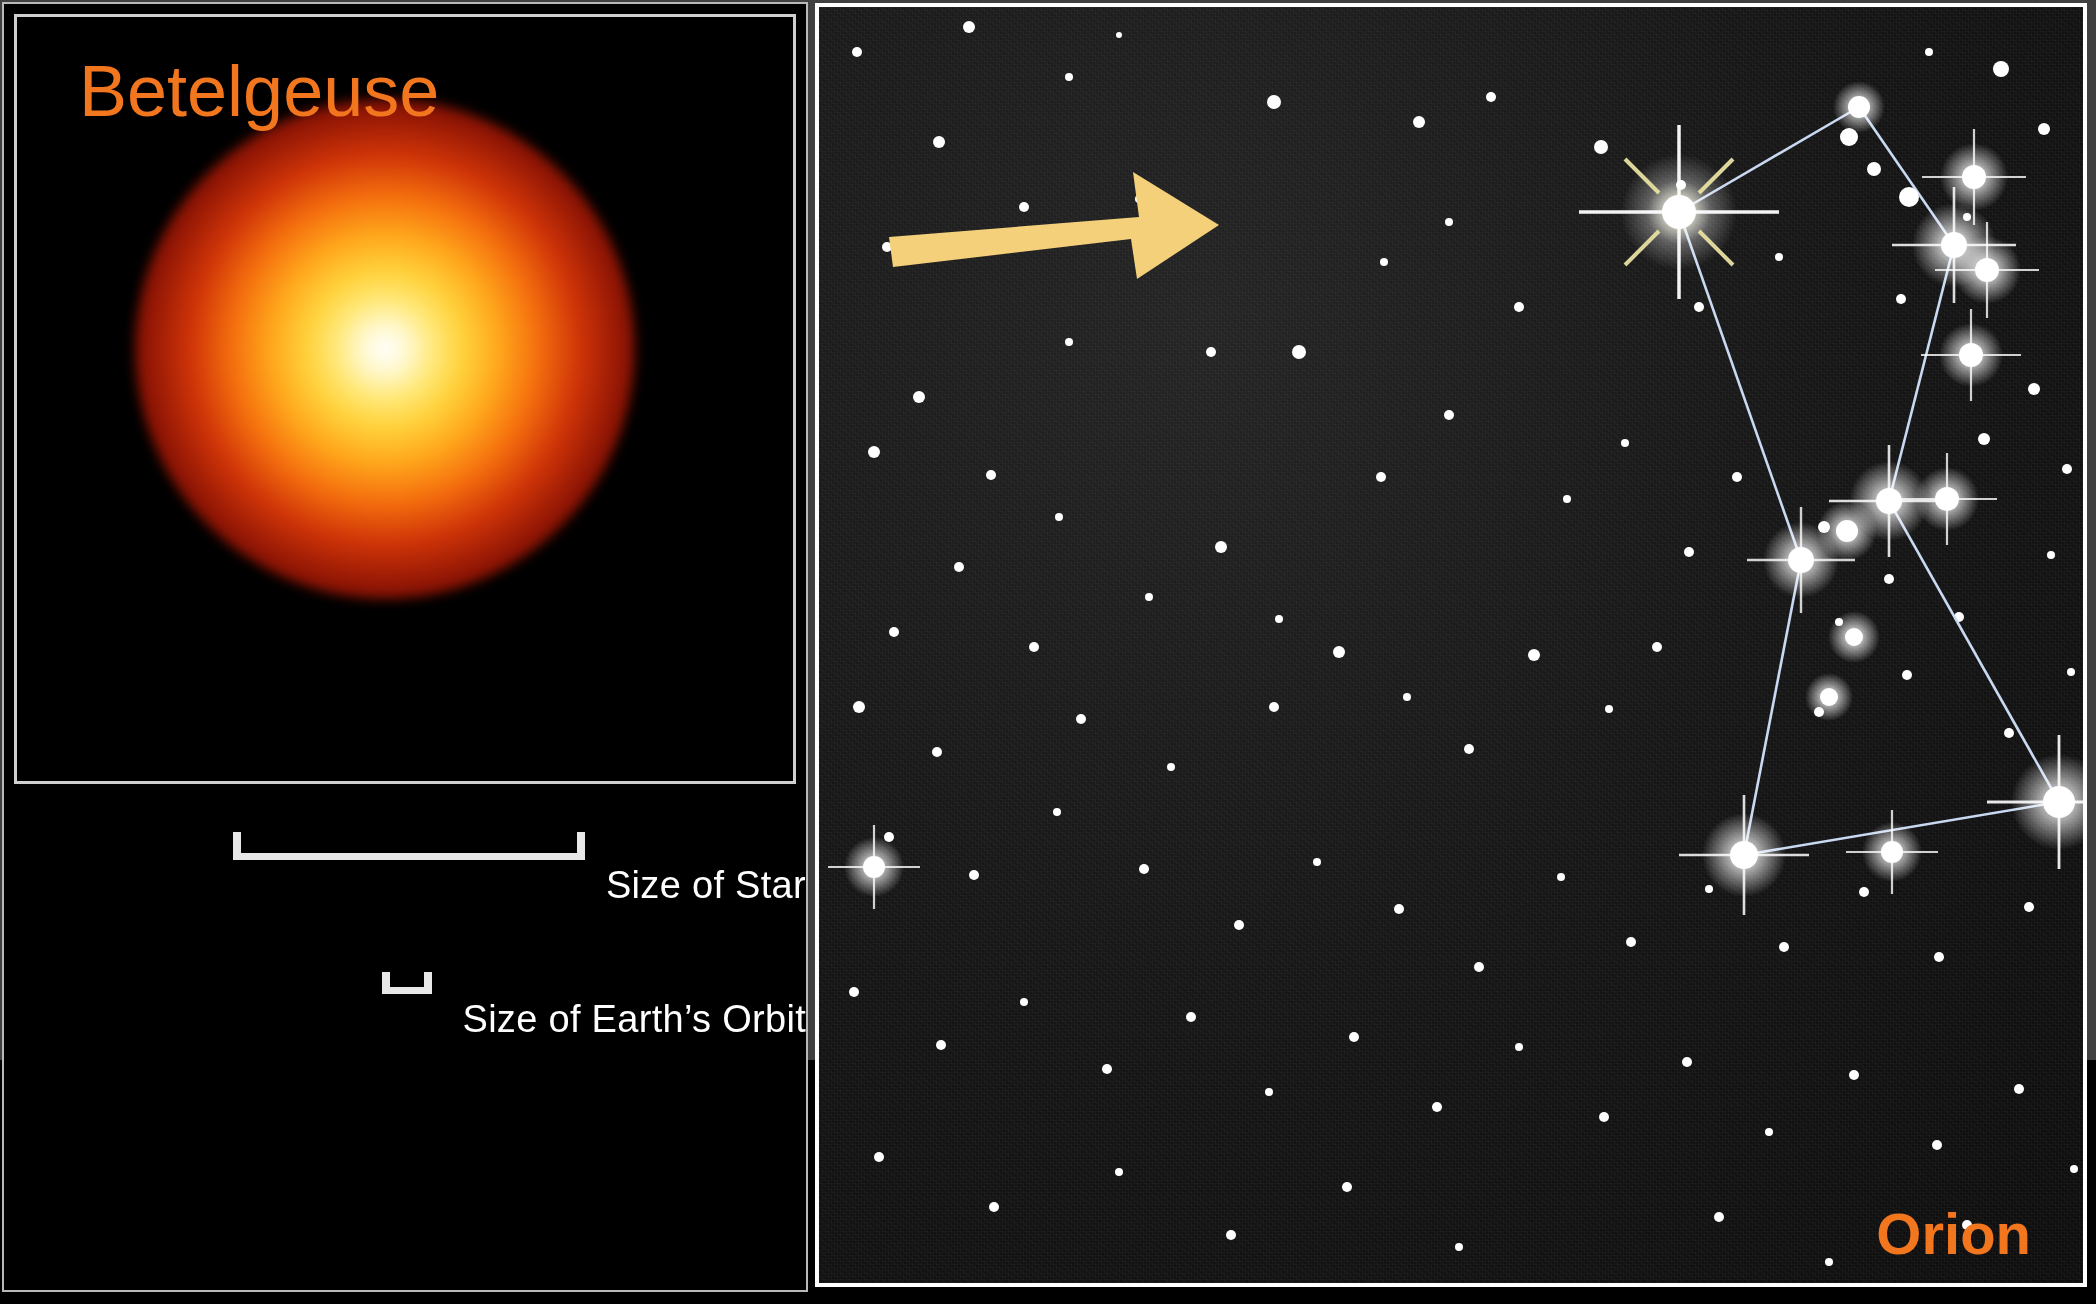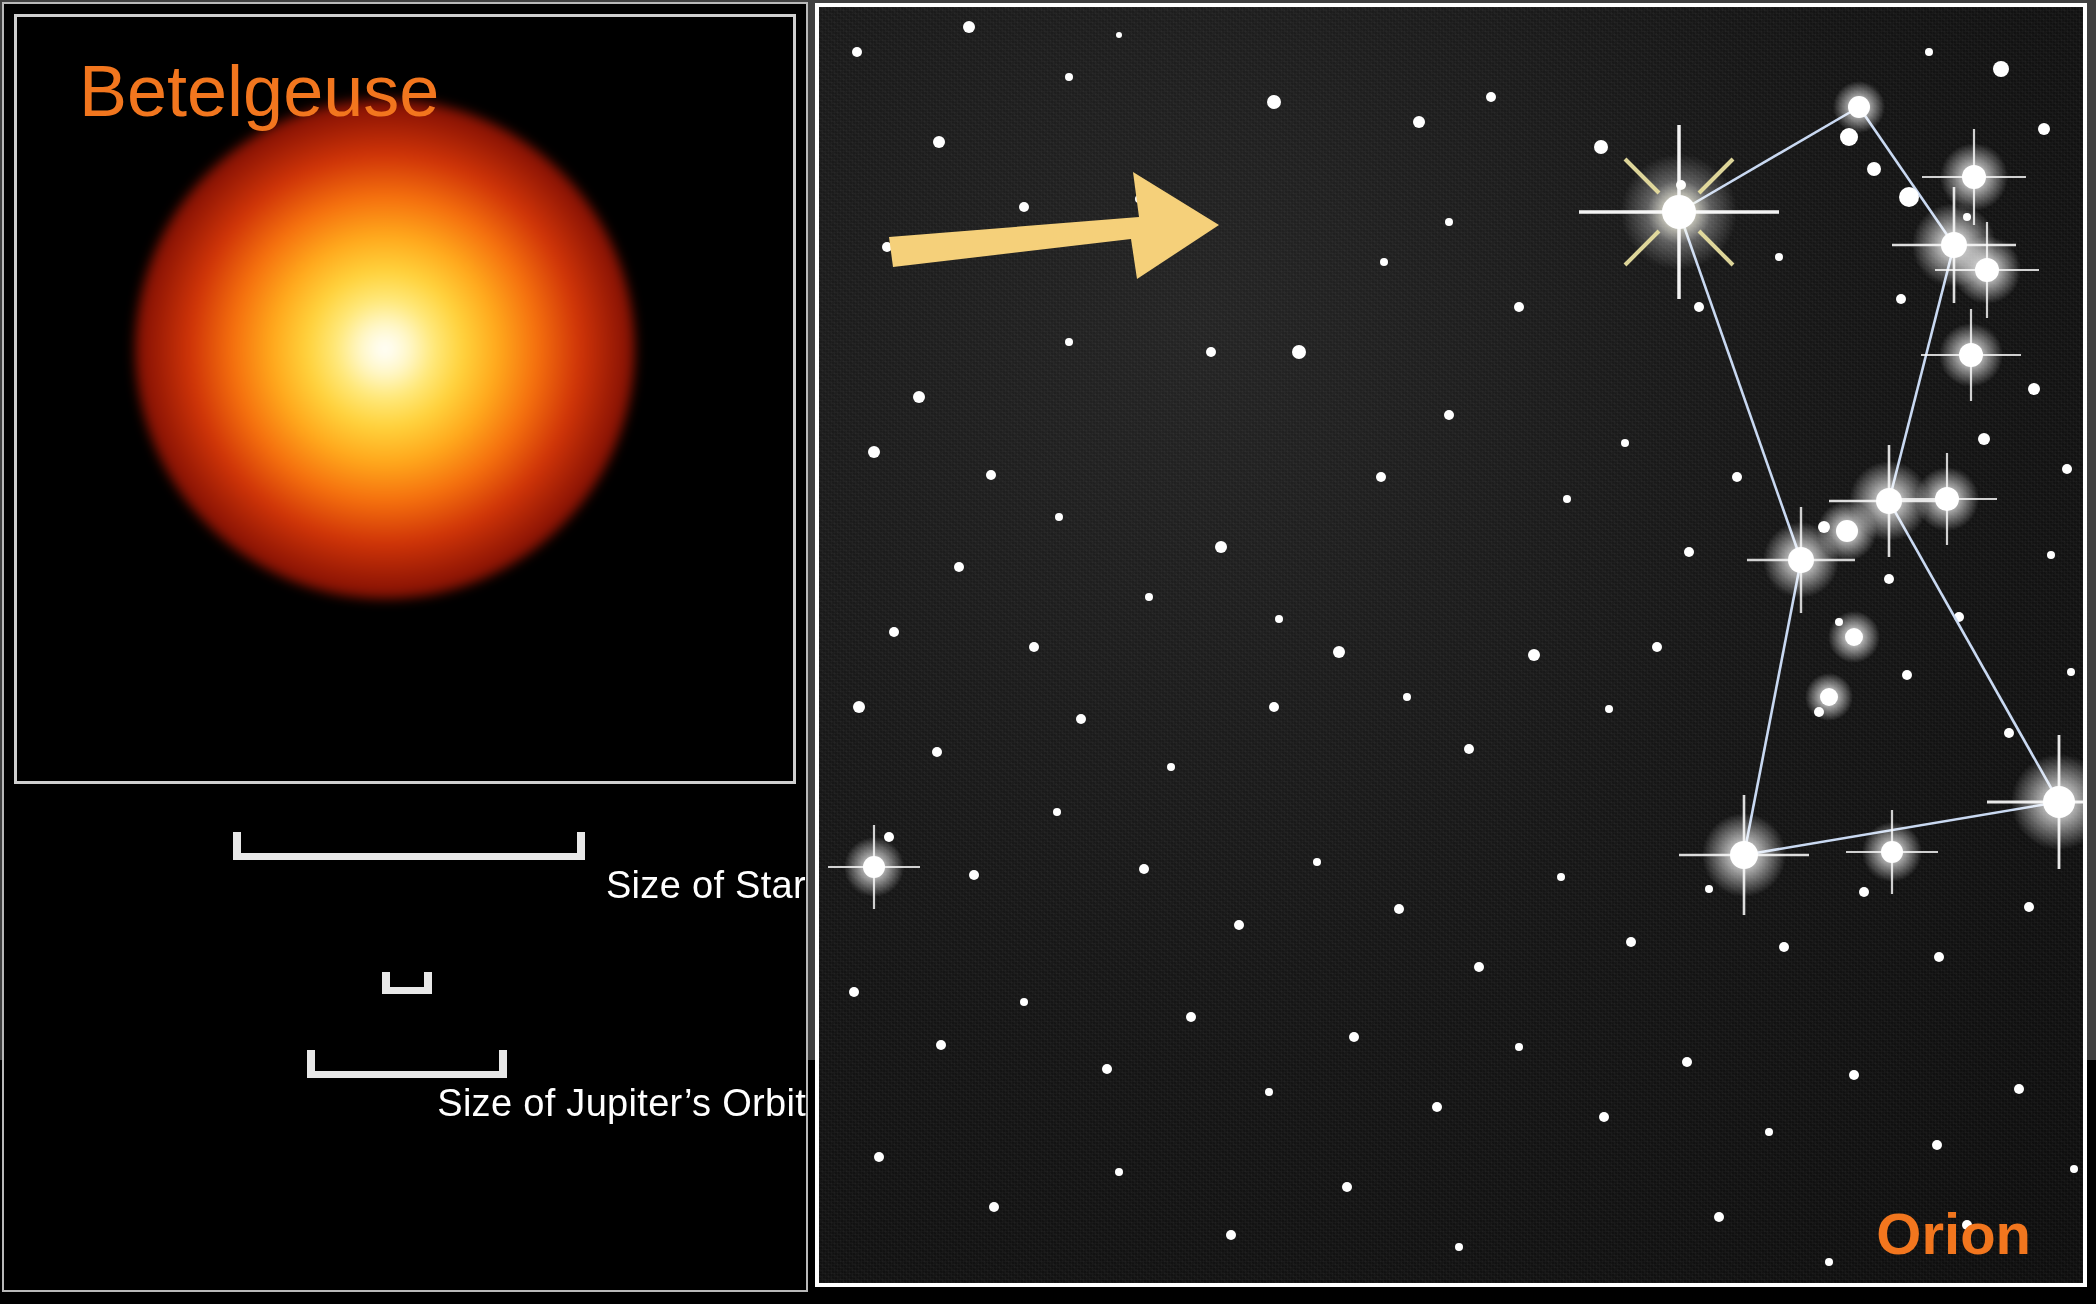--- a/index.html
+++ b/index.html
@@ -115,30 +115,23 @@
         </div>
         <div class="scale-label">Size of Star</div>
       </div>
 
       <div class="scale-block" style="margin-top:52px;">
         <div class="bar-wrap">
           <div class="cap" style="left:378px;height:22px;"></div>
           <div class="bar" style="left:378px;width:50px;"></div>
           <div class="cap" style="left:420px;height:22px;"></div>
         </div>
+        <div class="scale-label">Size of Earth’s Orbit</div>
       </div>
 
-      <div class="scale-block" style="margin-top:50px;">
-        <div class="bar-wrap">
-          <div class="cap" style="left:303px;"></div>
-          <div class="bar" style="left:303px;width:200px;"></div>
-          <div class="cap" style="left:495px;"></div>
-        </div>
-        <div class="scale-label">Size of Jupiter’s Orbit</div>
-      </div>
 
     </div>
   </div>
 
   <div class="right-panel">
     <div class="sky">
       <div class="sky-noise"></div>
 
       <svg viewBox="0 0 1264 1276" preserveAspectRatio="none">
         <defs>

